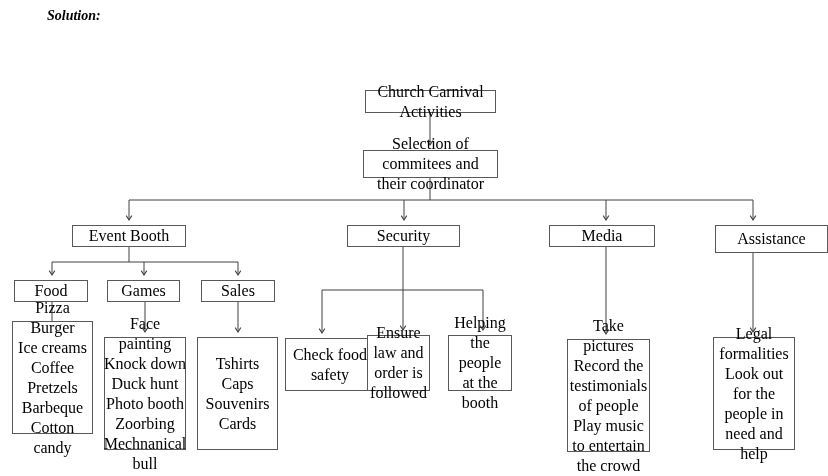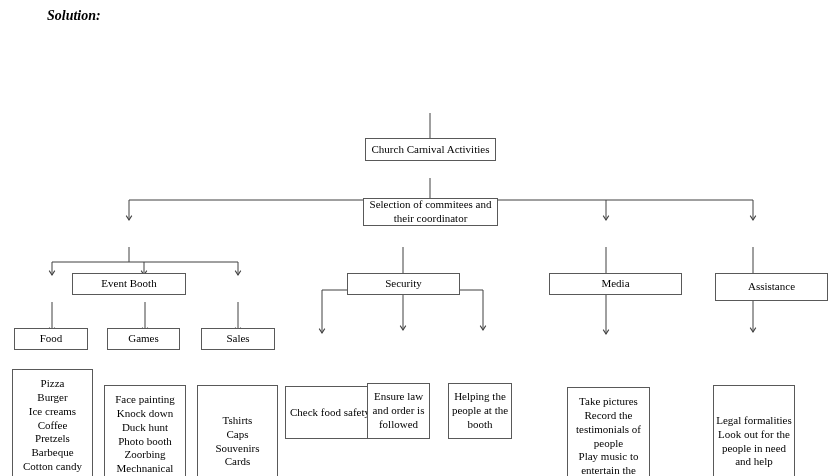--- a/index.html
+++ b/index.html
@@ -26,25 +26,24 @@
   }
   .node{
     position:absolute;
     box-sizing:border-box;
     border:1px solid var(--box-border);
     background:var(--background);
     display:flex;
     align-items:center;
     justify-content:center;
     text-align:center;
-    font-size:11px;
+    font-size:16px;
     line-height:1.25;
     white-space:pre-line;
     padding:1px 2px;
-    margin-top:48px;
   }
   svg.overlay{
     position:absolute;
     left:0;top:0;
     pointer-events:none;
   }
   svg.overlay line{
     stroke:var(--connector);
     stroke-width:1;
   }
@@ -89,21 +88,21 @@
     <line x1="606" y1="247" x2="606" y2="334" marker-end="url(#ah)"></line>
     <line x1="753" y1="247" x2="753" y2="332" marker-end="url(#ah)"></line>
   </svg>
 
   <div class="node" style="left:365px;top:90px;width:131px;height:23px">Church Carnival Activities</div>
 
   <div class="node" style="left:363px;top:150px;width:135px;height:28px">Selection of commitees and their coordinator</div>
 
   <div class="node" style="left:72px;top:225px;width:114px;height:22px">Event Booth</div>
   <div class="node" style="left:347px;top:225px;width:113px;height:22px">Security</div>
-  <div class="node" style="left:549px;top:225px;width:133px;height:22px">Media</div>
+  <div class="node" style="left:549px;top:225px;width:106px;height:22px">Media</div>
   <div class="node" style="left:715px;top:225px;width:113px;height:28px">Assistance</div>
 
   <div class="node" style="left:14px;top:280px;width:74px;height:22px">Food</div>
   <div class="node" style="left:107px;top:280px;width:73px;height:22px">Games</div>
   <div class="node" style="left:201px;top:280px;width:74px;height:22px">Sales</div>
 
   <div class="node" style="left:12px;top:321px;width:81px;height:113px">Pizza
 Burger
 Ice creams
 Coffee

